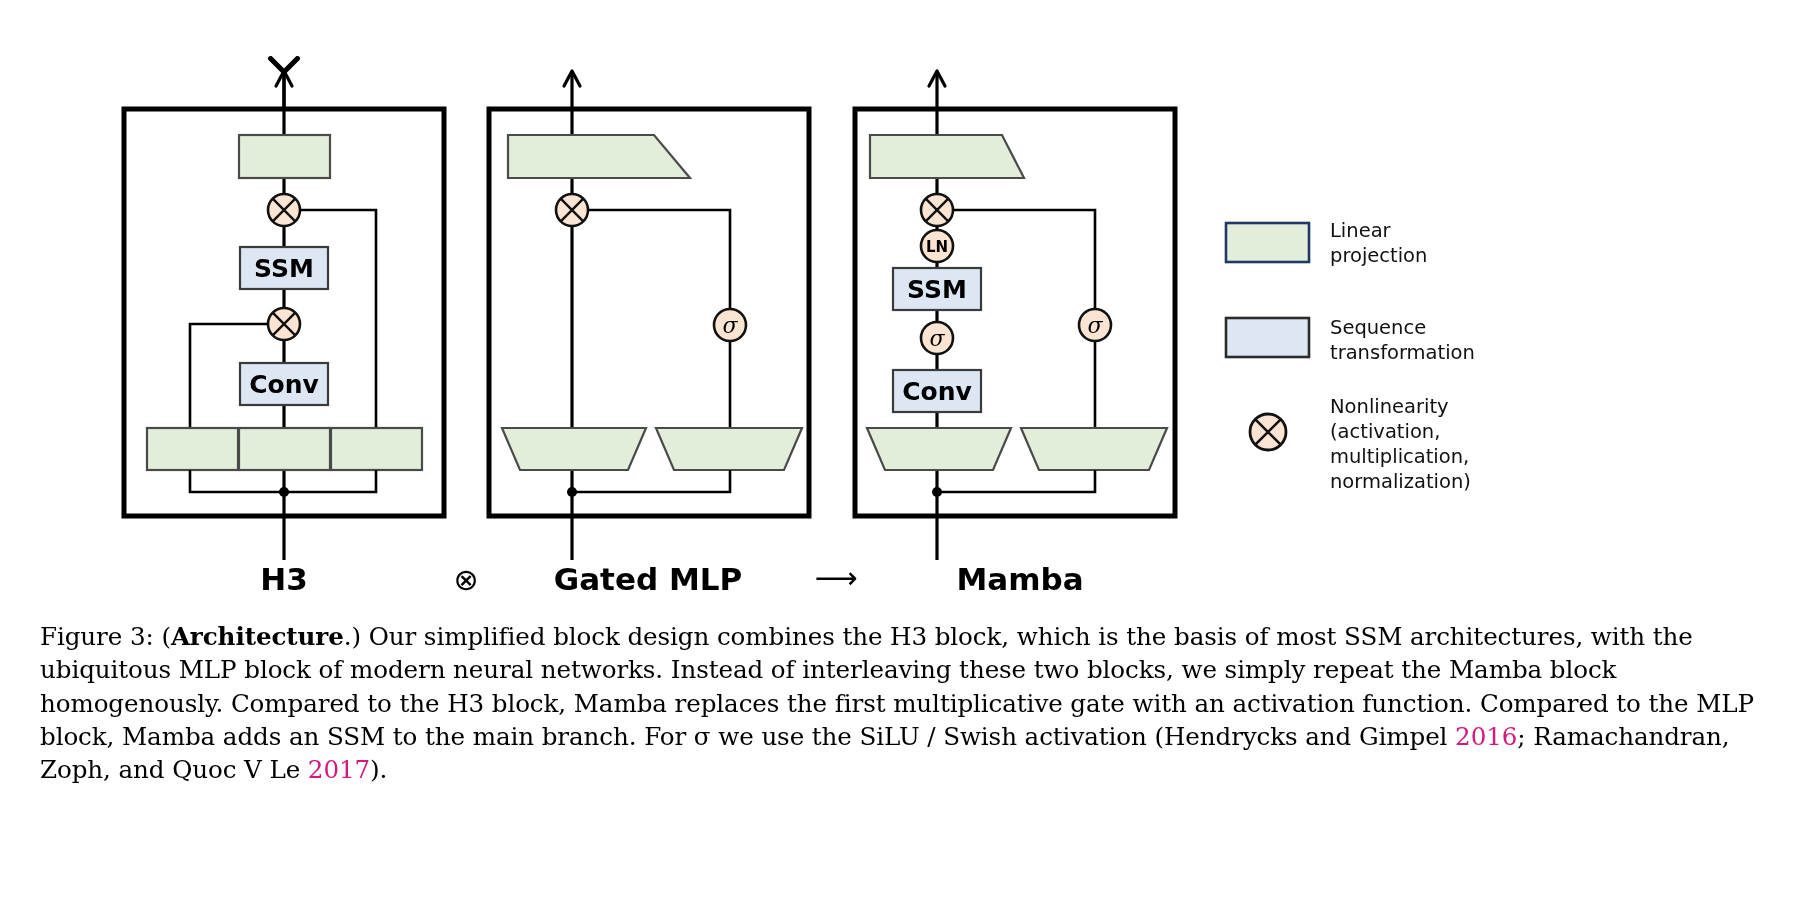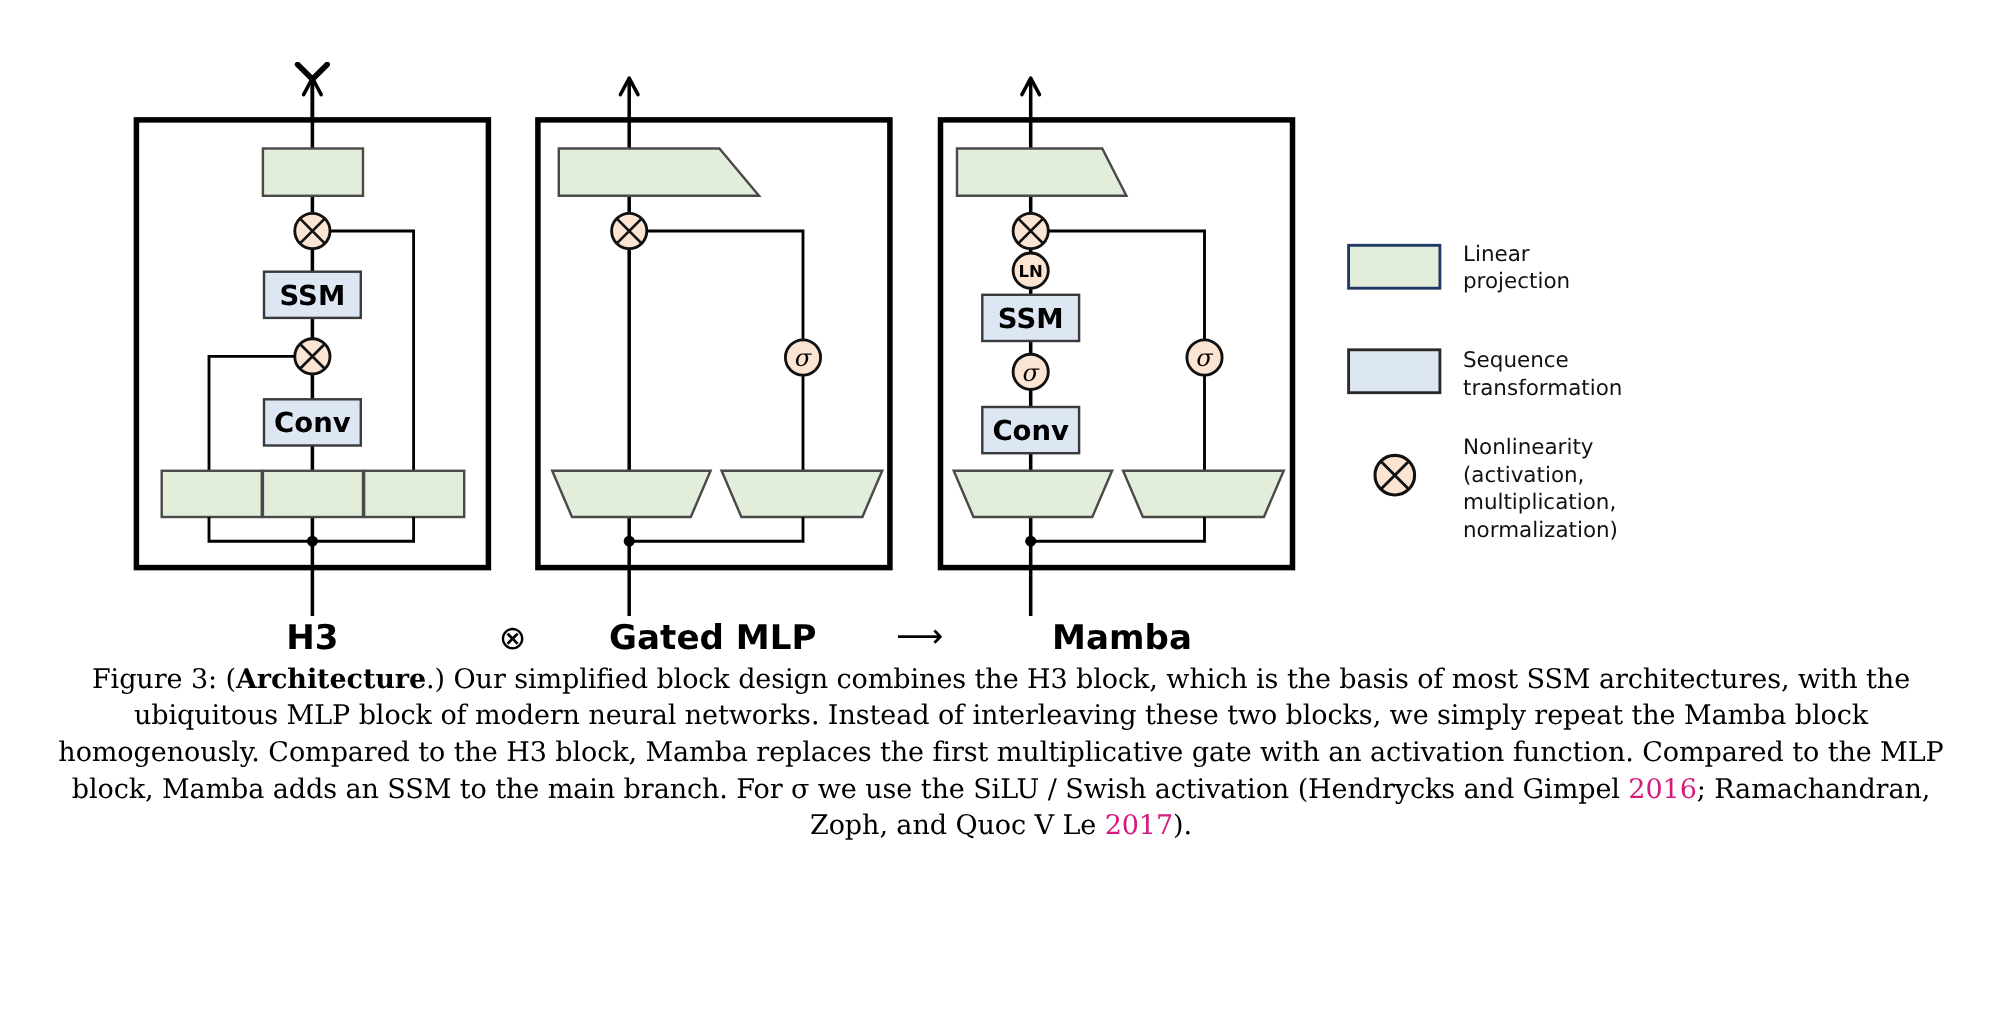--- a/index.html
+++ b/index.html
@@ -55,27 +55,27 @@
     fill: #000;
   }
   .legend-text {
     font-family: "DejaVu Sans", sans-serif;
     font-size: 19.5px;
     fill: #111;
   }
   #caption {
     position: absolute;
     left: 40px;
-    top: 600px;
+    top: 620px;
     width: 1740px;
     font-family: "DejaVu Serif", serif;
     font-size: 24.6px;
     line-height: 1.355;
     color: #000;
-    text-align: center;
+    text-align: left;
     letter-spacing: -0.1px;
   }
   #caption b { font-weight: bold; }
   .cite { color: #d6197d; }
 </style>
 </head>
 <body>
 
 <div id="figure-root">
 

